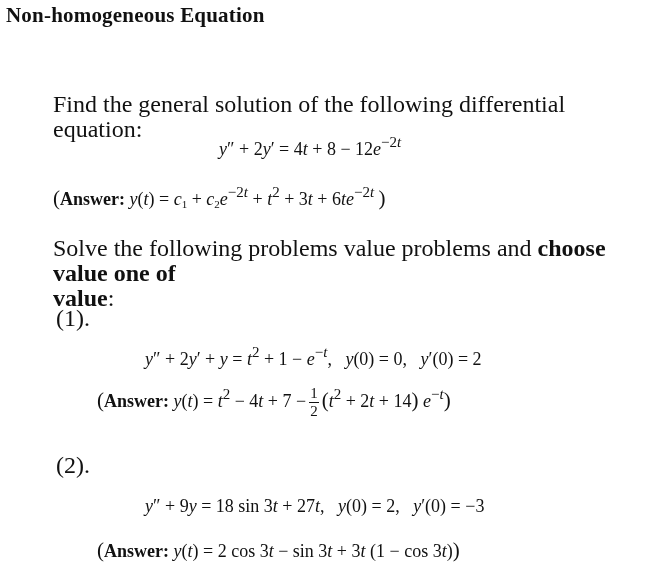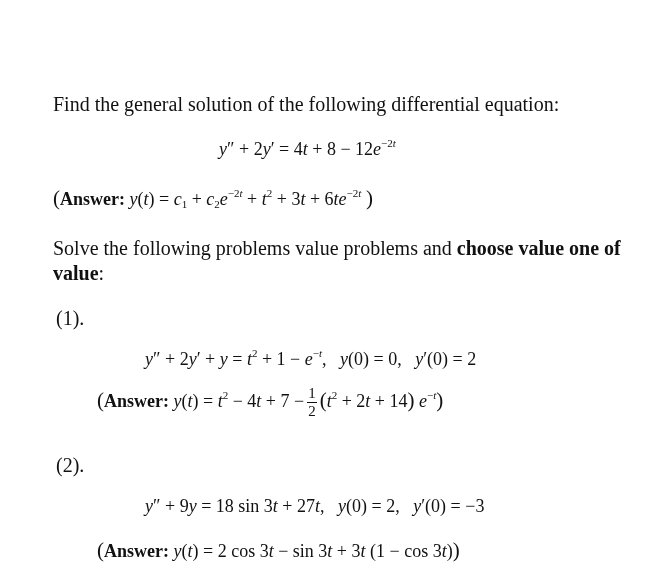--- a/index.html
+++ b/index.html
@@ -9,40 +9,41 @@
       color: #111111;
     }
     .title {
       position: absolute; left: 6px; top: 2px;
       font-family: "Liberation Serif", serif;
       font-weight: bold; font-size: 21px; line-height: 26px;
       letter-spacing: 0.2px;
     }
     .para {
       position: absolute; font-family: "Liberation Serif", serif;
-      font-size: 20px; line-height: 25px;
+      font-size: 24px; line-height: 25px;
     }
     .math {
       position: absolute; font-family: "Liberation Serif", serif;
       font-size: 18px; white-space: nowrap;
     }
     .i { font-style: italic; }
     .b { font-weight: bold; }
-    sup { font-size: 11px; vertical-align: 8px; line-height: 0; margin-top: 36px; }
+    sup { font-size: 15px; vertical-align: 8px; line-height: 0; margin-top: 36px; }
     sub { font-size: 11px; vertical-align: -3px; line-height: 0; }
     .frac { display: inline-block; vertical-align: middle; text-align: center; margin: 0 3px; line-height: 1; }
     .frac span { display: block; font-size: 15px; }
     .frac .num { border-bottom: 1px solid #111; padding: 0 1px 1px; }
     .frac .den { padding-top: 1px; }
     .big { font-size: 21px; }
   </style>
 </head>
 <body>
 
 <div class="title">
+  <div>Non-homogeneous Equation</div>
 </div>
 
 <div class="para" style="left:53px; top:92px;">Find the general solution of the following differential equation:</div>
 
 <div class="math" style="left:219px; top:139px;">
   <span class="i">y</span>″ + 2<span class="i">y</span>′ = 4<span class="i">t</span> + 8 − 12<span class="i">e</span><sup>−2<span class="i">t</span></sup>
 </div>
 
 <div class="math" style="left:53px; top:186px;text-align:center;">
   <span class="big">(</span><span class="b">Answer:</span>

